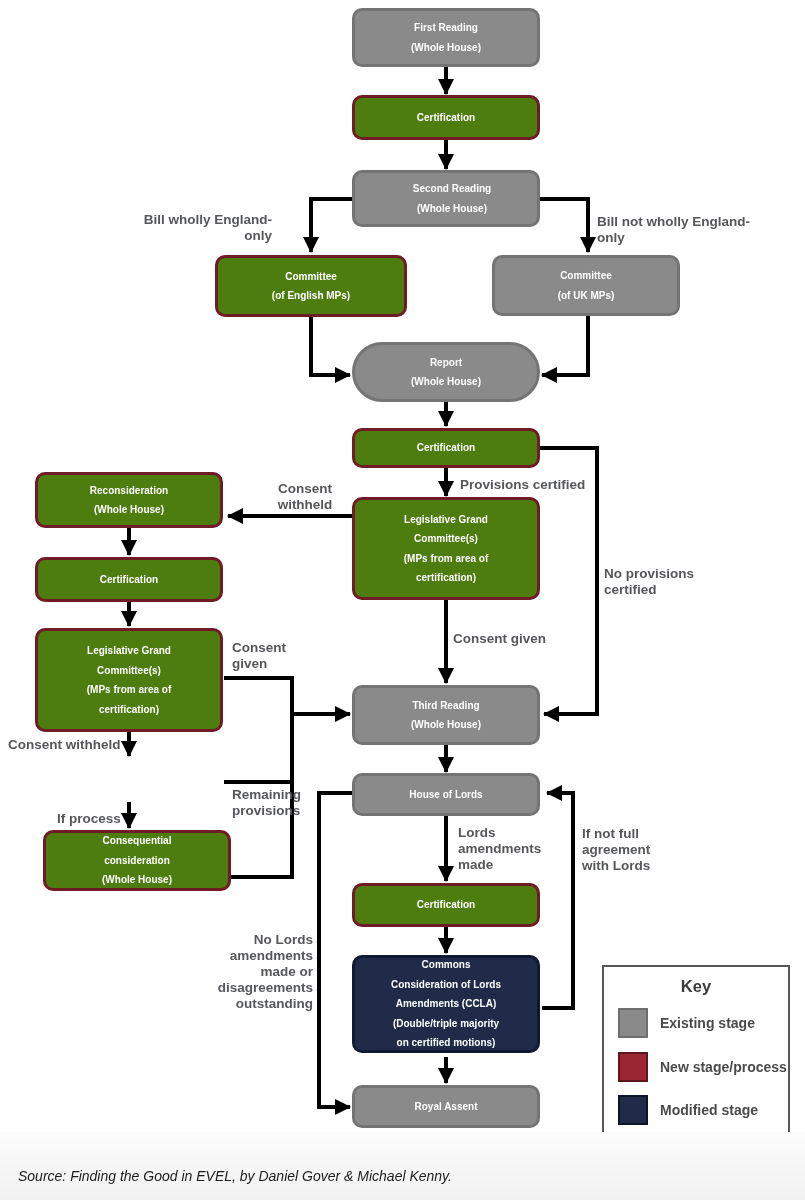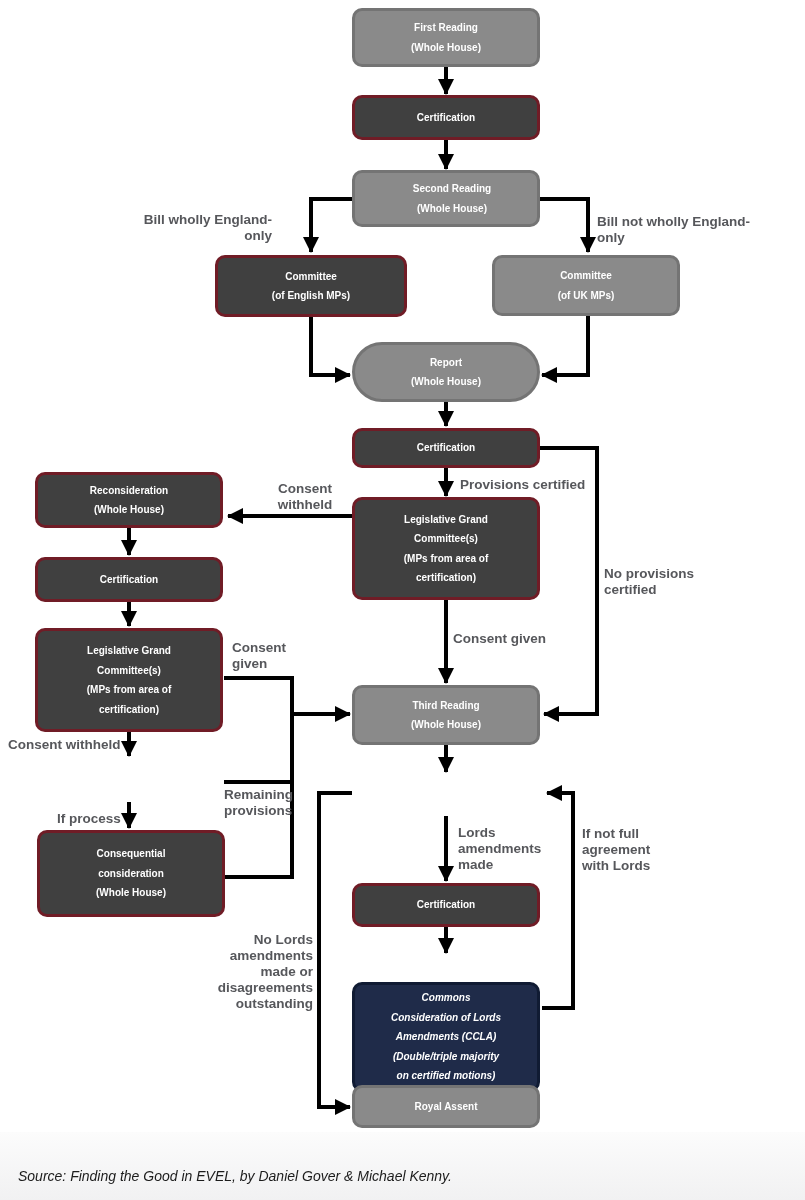--- a/index.html
+++ b/index.html
@@ -10,21 +10,21 @@
   }
   .stage{position:absolute;left:0;top:0;width:805px;height:1200px;}
   svg.wires{position:absolute;left:0;top:0;}
   .node{
     position:absolute;display:flex;align-items:center;justify-content:center;
     text-align:center;border-radius:10px;color:#ffffff;font-weight:bold;
     font-size:10px;line-height:19.5px;white-space:pre-line;
     box-sizing:border-box;border:3px solid transparent;
   }
   .node.existing{background:#8A8A8A;border-color:#747474;}
-  .node.new{background:#404040;border-color:#701C26;}
+  .node.new{background:#4d7c0f;border-color:#701C26;}
   .node.modified{background:#1F2B49;border-color:#101B33;}
   .elabel{
     position:absolute;color:#56575B;font-weight:600;font-size:13.5px;
     line-height:16px;white-space:pre-line;
   }
   .elabel.right{text-align:right;}
   .elabel.center{text-align:center;}
   .keybox{
     position:absolute;left:602px;top:965px;width:188px;height:171px;
     background:#ffffff;border:2px solid #565656;box-sizing:border-box;
@@ -100,63 +100,73 @@
 (of UK MPs)</div>
   <div class="node existing" style="left:352px;top:342px;width:188px;height:60px;border-radius:30px;">Report
 (Whole House)</div>
   <div class="node new" style="left:352px;top:428px;width:188px;height:40px;">Certification</div>
   <div class="node new" style="left:352px;top:497px;width:188px;height:103px;">Legislative Grand
 Committee(s)
 (MPs from area of
 certification)</div>
   <div class="node existing" style="left:352px;top:685px;width:188px;height:60px;">Third Reading
 (Whole House)</div>
+  <div class="node existing" style="left:352px;top:773px;width:188px;height:43px;">House of Lords</div>
   <div class="node new" style="left:352px;top:883px;width:188px;height:44px;">Certification</div>
-  <div class="node modified" style="left:352px;top:982px;width:188px;height:110px;font-style:italic;">Commons
+  <div class="node modified" style="left:352px;top:955px;width:188px;height:98px;">Commons
 Consideration of Lords
 Amendments (CCLA)
 (Double/triple majority
 on certified motions)</div>
   <div class="node existing" style="left:352px;top:1085px;width:188px;height:43px;">Royal Assent</div>
 
   <div class="node new" style="left:35px;top:472px;width:188px;height:56px;">Reconsideration
 (Whole House)</div>
   <div class="node new" style="left:35px;top:557px;width:188px;height:45px;">Certification</div>
   <div class="node new" style="left:35px;top:628px;width:188px;height:104px;">Legislative Grand
 Committee(s)
 (MPs from area of
 certification)</div>
-  <div class="node new" style="left:37px;top:830px;width:188px;height:87px;">Consequential
+  <div class="node new" style="left:43px;top:830px;width:188px;height:61px;">Consequential
 consideration
 (Whole House)</div>
 
   <div class="elabel right" style="left:118px;top:212px;width:154px;">Bill wholly England-only</div>
   <div class="elabel" style="left:597px;top:214px;width:180px;">Bill not wholly England-only</div>
   <div class="elabel" style="left:460px;top:477px;">Provisions certified</div>
   <div class="elabel" style="left:604px;top:566px;">No provisions
 certified</div>
   <div class="elabel center" style="left:268px;top:481px;width:74px;">Consent
 withheld</div>
   <div class="elabel" style="left:453px;top:631px;">Consent given</div>
   <div class="elabel" style="left:232px;top:640px;">Consent
 given</div>
   <div class="elabel" style="left:8px;top:737px;">Consent withheld</div>
   <div class="elabel" style="left:57px;top:811px;">If process</div>
-  <div class="elabel" style="left:224px;top:787px;">Remaining
+  <div class="elabel" style="left:232px;top:787px;">Remaining
 provisions</div>
   <div class="elabel" style="left:458px;top:825px;">Lords
 amendments
 made</div>
   <div class="elabel" style="left:582px;top:826px;">If not full
 agreement
 with Lords</div>
   <div class="elabel right" style="left:183px;top:932px;width:130px;">No Lords
 amendments
 made or
 disagreements
 outstanding</div>
 
+  <div class="keybox">
+    <div class="keytitle">Key</div>
+    <div class="swatch existing" style="top:41px;"></div>
+    <div class="keylabel" style="top:41px;">Existing stage</div>
+    <div class="swatch new" style="top:85px;"></div>
+    <div class="keylabel" style="top:85px;">New stage/process</div>
+    <div class="swatch modified" style="top:128px;"></div>
+    <div class="keylabel" style="top:128px;">Modified stage</div>
+  </div>
 
   <div class="footer">
     <div class="source">Source: Finding the Good in EVEL, by Daniel Gover &amp; Michael Kenny.</div>
   </div>
 
 </div>
 
 </body></html>

